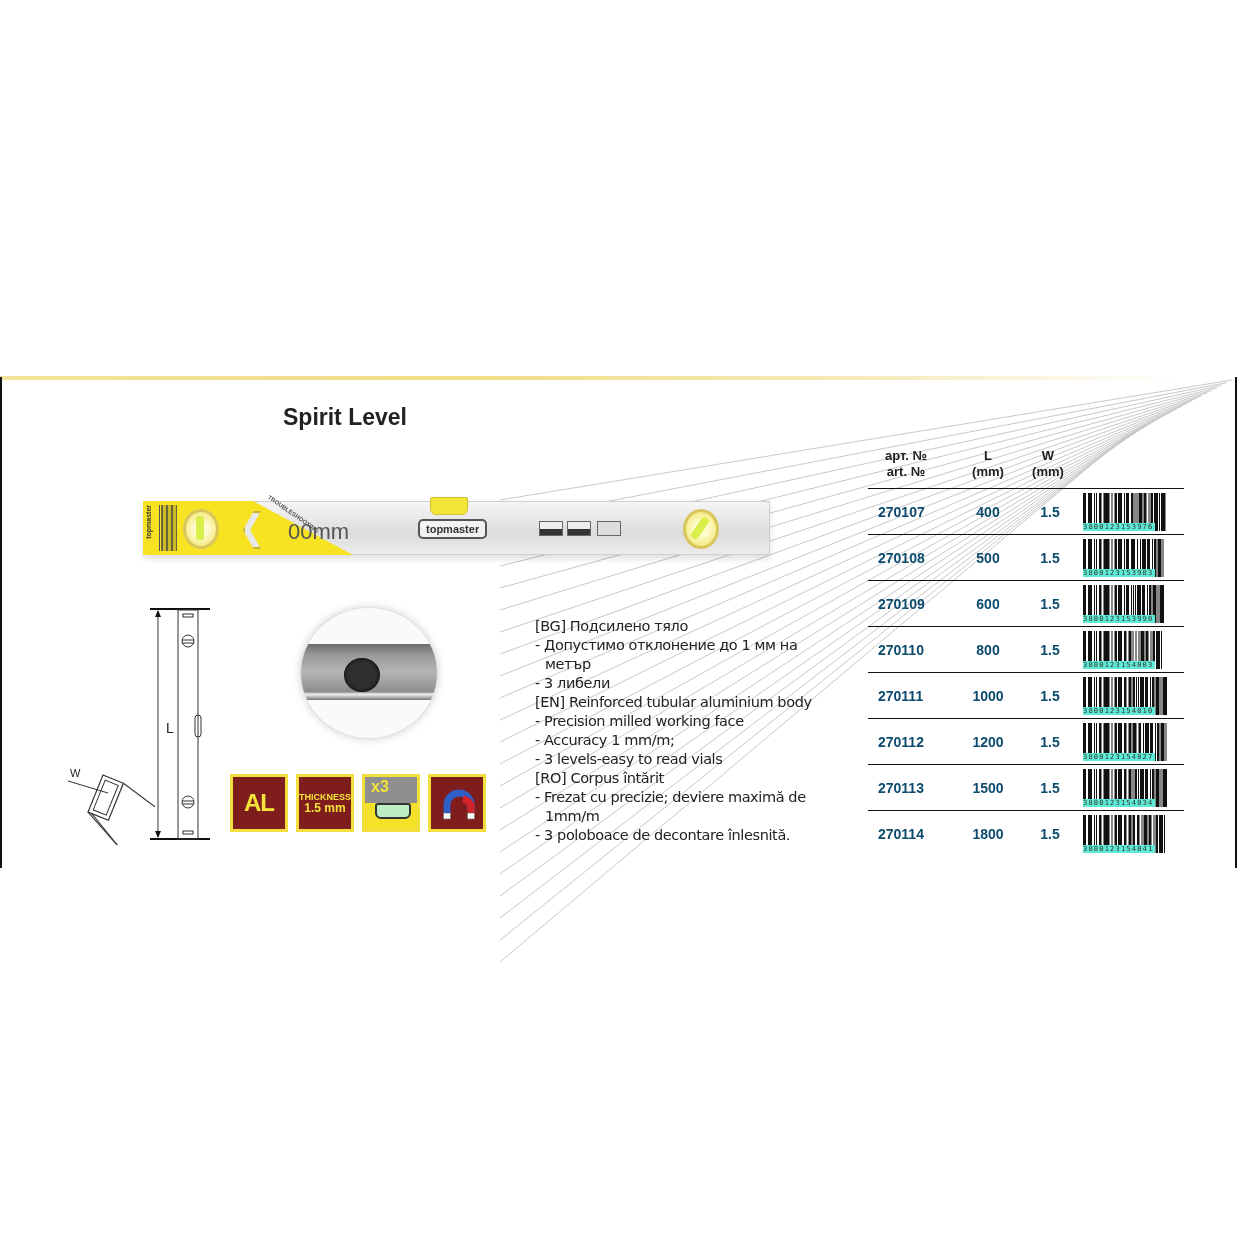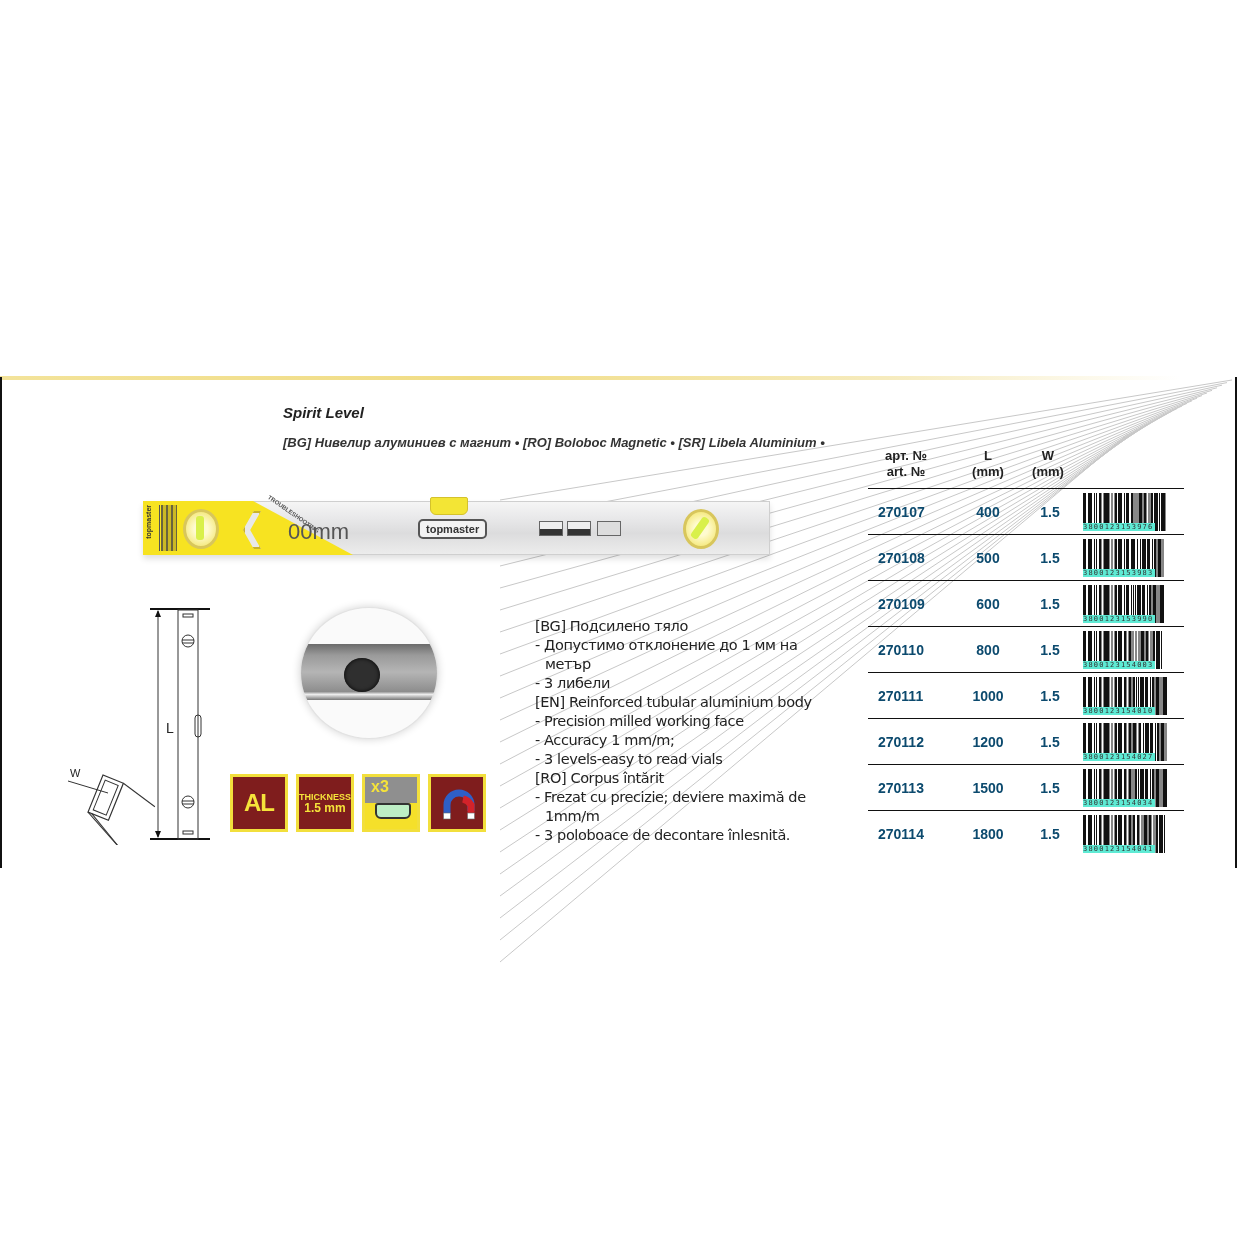--- a/index.html
+++ b/index.html
@@ -1,20 +1,20 @@
 <!DOCTYPE html>
 <html><head>
 <meta charset="utf-8">
 <style>
   html, body { margin: 0; padding: 0; background: #ffffff; }
   body { width: 1246px; height: 1246px; position: relative; overflow: hidden; font-family: "Liberation Sans", sans-serif; color: #1a1a1a; }
   .frame { position: absolute; left: 0; top: 377px; width: 1237px; height: 491px; border-left: 2px solid #111; border-right: 2px solid #111; box-sizing: border-box; }
   .top-rule { position: absolute; left: 0; top: 376px; width: 1180px; height: 4px; background: linear-gradient(to right, #f3e39a 0%, #f1dd86 40%, #f6ebbd 75%, #ffffff 100%); }
   .rays { position: absolute; left: 0; top: 0; width: 1246px; height: 1246px; pointer-events: none; }
-  .title { position: absolute; left: 283px; top: 404px; font-size: 15px; font-weight: bold; font-style: italic; color: #222; }
+  .title { position: absolute; left: 283px; top: 404px; font-size: 23px; font-weight: bold; color: #222; }
   .subtitle { position: absolute; left: 283px; top: 434px; font-size: 13px; font-weight: bold; font-style: italic; line-height: 18px; color: #333; width: 560px; }
   .product { position: absolute; left: 143px; top: 497px; width: 630px; height: 60px; }
   .bar-body { position: absolute; left: 0; top: 4px; width: 625px; height: 52px; background: linear-gradient(to bottom, #f5f5f5 0%, #e9e9ea 30%, #dcdcdd 60%, #ececec 100%); border: 1px solid #cfcfcf; box-shadow: 0 4px 6px rgba(0,0,0,0.12); }
   .yellow-cap { position: absolute; left: 0; top: 4px; width: 210px; height: 54px; background: #f7e321; clip-path: polygon(0 0, 110px 0, 210px 100%, 0 100%); }
   .brand-strip { position: absolute; left: 2px; top: 8px; width: 14px; height: 46px; background: #f7e321; border-right: 1px solid #555; }
   .brand-strip-text { writing-mode: vertical-rl; transform: rotate(180deg); font-size: 7px; font-weight: bold; color: #333; }
   .dark-stripe { position: absolute; left: 18px; top: 8px; width: 16px; height: 46px; background: repeating-linear-gradient(to right, #444 0 2px, #bfae26 2px 5px); opacity: 0.8; }
   .vial-round { position: absolute; width: 30px; height: 34px; border-radius: 50%; border: 3px solid #d8c65c; background: radial-gradient(circle, #fffbd0 30%, #f0e15a 100%); }
   .vial-round .bubble { position: absolute; left: 10px; top: 4px; width: 8px; height: 24px; background: #d9f04b; border-radius: 3px; }
   .vial-round.right .bubble { transform: rotate(35deg); }
@@ -84,21 +84,20 @@
       <line x1="500" y1="940" x2="1132" y2="432"></line>
       <line x1="500" y1="962" x2="1127" y2="434.6"></line>
     </g>
 </svg>
 
 <div class="top-rule"></div>
 <div class="frame"></div>
 
 <h1 class="title" style="margin:0">Spirit Level</h1>
 <div class="subtitle">
-  <div>[BG] Нивелир алуминиев с магнит • [RO] Boloboc Magnetic • [SR] Libela Aluminium •</div>
 </div>
 
 <div class="product">
   <div class="bar-body"></div>
   <div class="yellow-cap"></div>
   <div class="brand-strip"><span class="brand-strip-text">topmaster</span></div>
   <div class="dark-stripe"></div>
   <div class="vial-round" style="left:40px; top:12px;">
       <div class="bubble"></div>
     </div>

